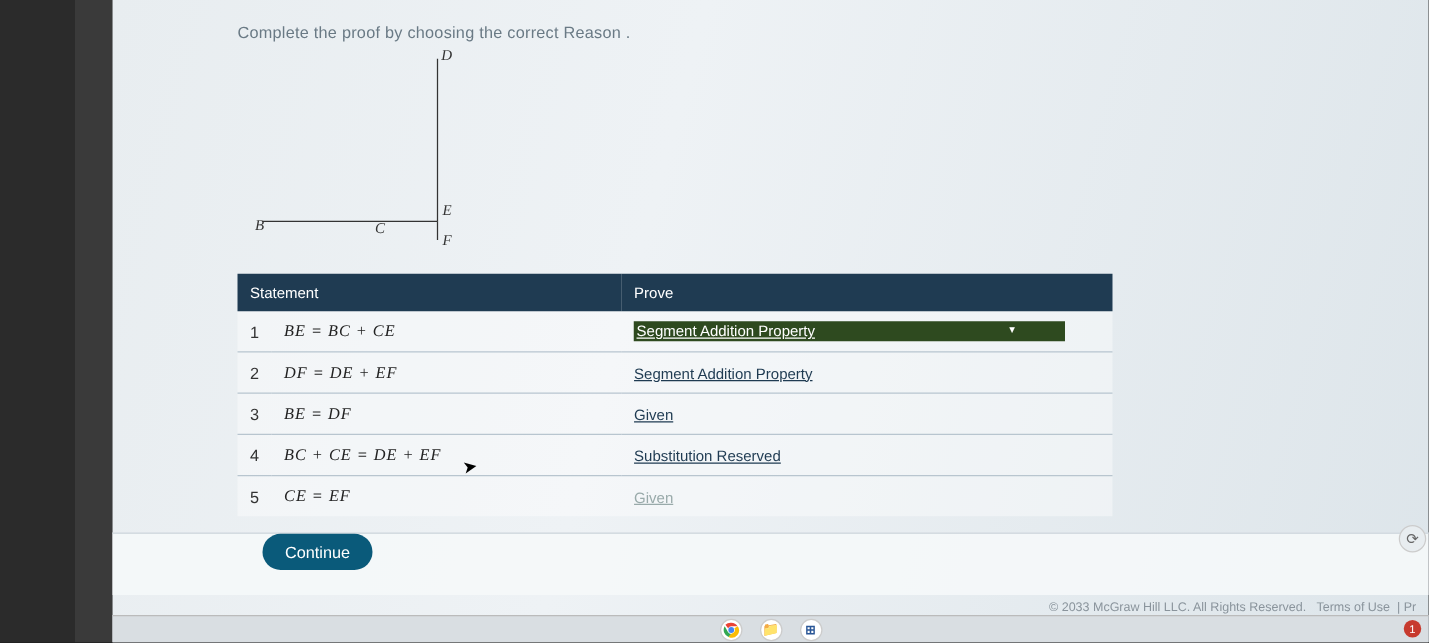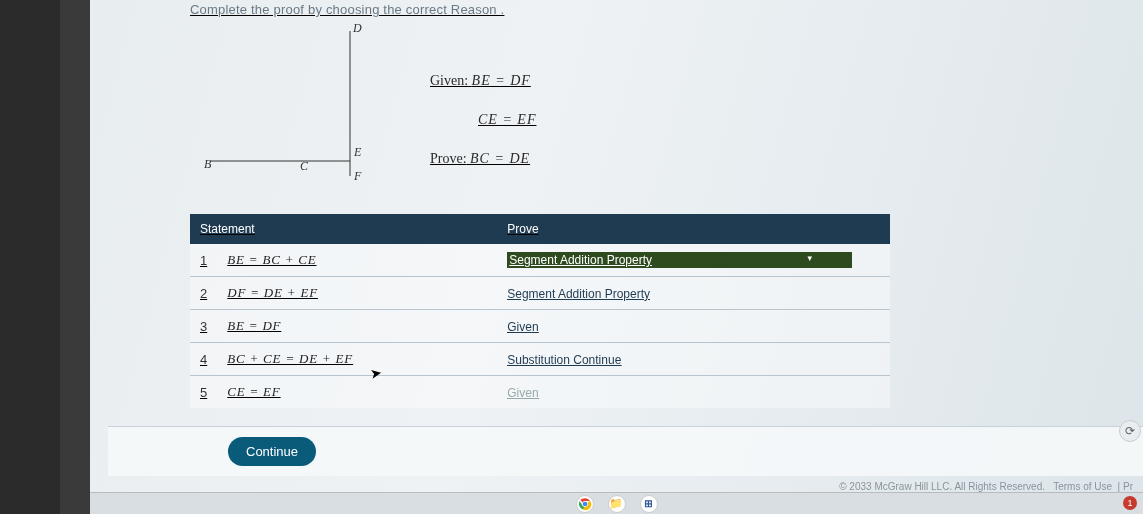--- a/index.html
+++ b/index.html
@@ -10,22 +10,21 @@
     position: absolute;
     left: 60px; top: 0; right: 0; bottom: 0;
     background: #1a1a1a;
     border-left: 30px solid #3a3a3a;
   }
   
   .screen {
     position: absolute;
     left: 0; top: 0; right: 0; bottom: 0;
     background: linear-gradient(105deg, #e8edf0 0%, #eef2f5 40%, #dde5ea 100%);
-    padding: 0 60px 0 100px;
-    text-decoration: underline;
+    padding: 16px 60px 0 100px;
   }
   
   .instruction {
     color: #6a7a85;
     font-size: 13px;
     padding-top: 2px;
     letter-spacing: 0.2px;
   }
   
   .top-area {
@@ -50,21 +49,21 @@
     font-family: Georgia, 'Times New Roman', serif;
     color: #2a2a2a;
     font-size: 14px;
     line-height: 2.8;
   }
   .givens .lbl { font-weight: normal; }
   .givens .math { font-style: italic; letter-spacing: 1px; }
   .givens .row2 { padding-left: 48px; }
   
   .proof-table {
-    margin-top: 33px;
+    margin-top: 22px;
     width: 700px;
     border-collapse: collapse;
     background: rgba(255,255,255,0.4);
   }
   .proof-table th {
     background: #1f3b52;
     color: #fff;
     font-weight: normal;
     font-size: 12px;
     text-align: left;
@@ -96,27 +95,27 @@
     content: "▾";
     position: absolute;
     right: 40px;
     color: #fff;
     font-size: 9px;
   }
   .row-partial td { color: #888; border-bottom: none; }
   
   .bottom-bar {
     position: absolute;
-    left: 18px; right: 0; bottom: 38px;
+    left: 0; right: 0; bottom: 38px;
     height: 50px;
     background: rgba(245,248,250,0.9);
     border-top: 1px solid #c9d2d9;
     padding-left: 120px;
     display: flex;
-    align-items: center;
+    align-items: flex-start;
   }
   .continue-btn {
     background: #0a5a7a;
     color: #fff;
     border: none;
     border-radius: 18px;
     padding: 7px 18px;
     font-size: 13px;
     cursor: pointer;
   }
@@ -208,33 +207,20 @@
           <line x1="160" y1="140" x2="160" y2="10" stroke="#333" stroke-width="1"></line>
           <line x1="160" y1="140" x2="160" y2="155" stroke="#333" stroke-width="1"></line>
         </svg>
         <span class="pt-label" style="left:14px; top:136px;">B</span>
         <span class="pt-label" style="left:110px; top:138px;">C</span>
         <span class="pt-label" style="left:163px; top:0px;">D</span>
         <span class="pt-label" style="left:164px; top:124px;">E</span>
         <span class="pt-label" style="left:164px; top:148px;">F</span>
       </div>
 
-      <div class="givens">
-        <div>
-          <span class="lbl">Given:</span>
-          <span class="math">BE = DF</span>
-        </div>
-        <div class="row2">
-          <span class="math">CE = EF</span>
-        </div>
-        <div>
-          <span class="lbl">Prove:</span>
-          <span class="math">BC = DE</span>
-        </div>
-      </div>
     </div>
 
     <table class="proof-table">
       <thead>
         <tr>
           <th colspan="2">Statement</th>
           <th>Prove</th>
         </tr>
       </thead>
       <tbody>
@@ -256,21 +242,21 @@
           <td class="num">3</td>
           <td class="stmt">BE = DF</td>
           <td class="reason-cell">
             <a href="#">Given</a>
           </td>
         </tr>
         <tr>
           <td class="num">4</td>
           <td class="stmt">BC + CE = DE + EF</td>
           <td class="reason-cell">
-            <a href="#">Substitution Continue</a>
+            <a href="#">Substitution Reserved</a>
           </td>
         </tr>
         <tr class="row-partial">
           <td class="num">5</td>
           <td class="stmt">CE = EF</td>
           <td class="reason-cell">
             <a href="#" style="color:#9aa;">Given</a>
           </td>
         </tr>
       </tbody>

